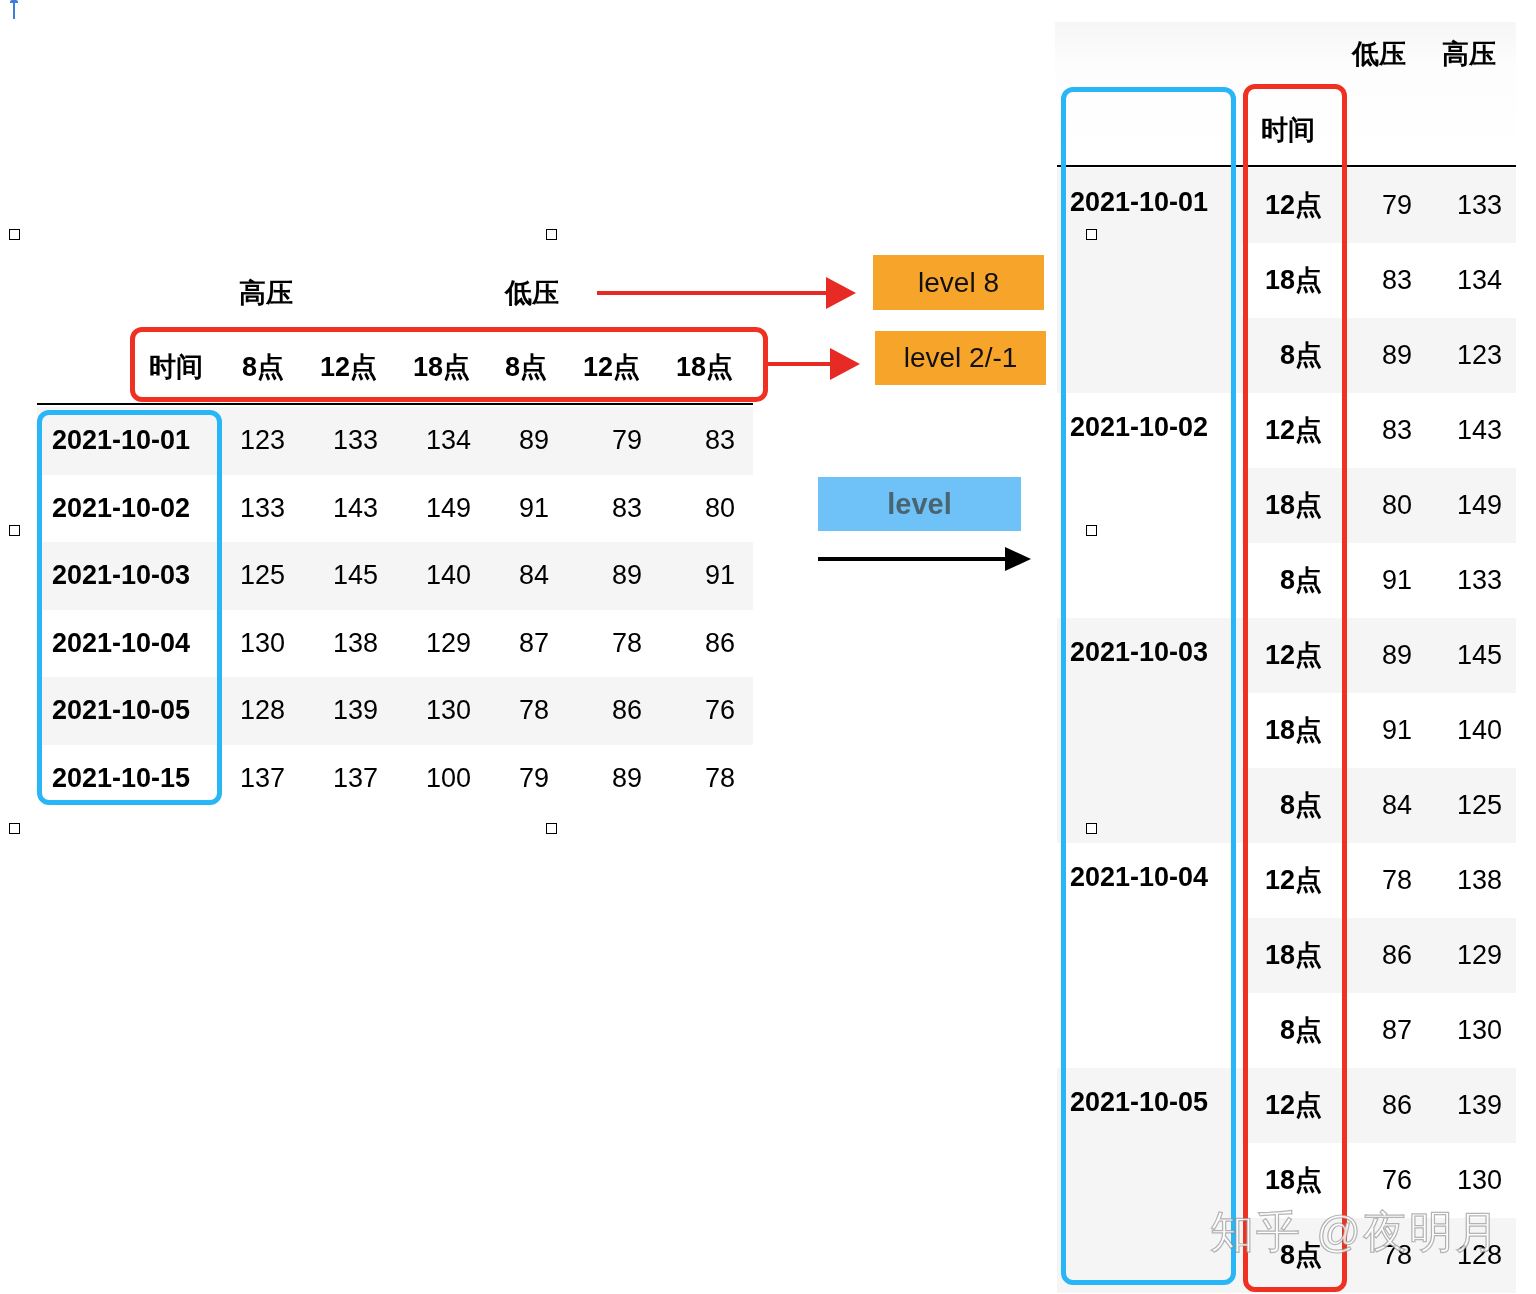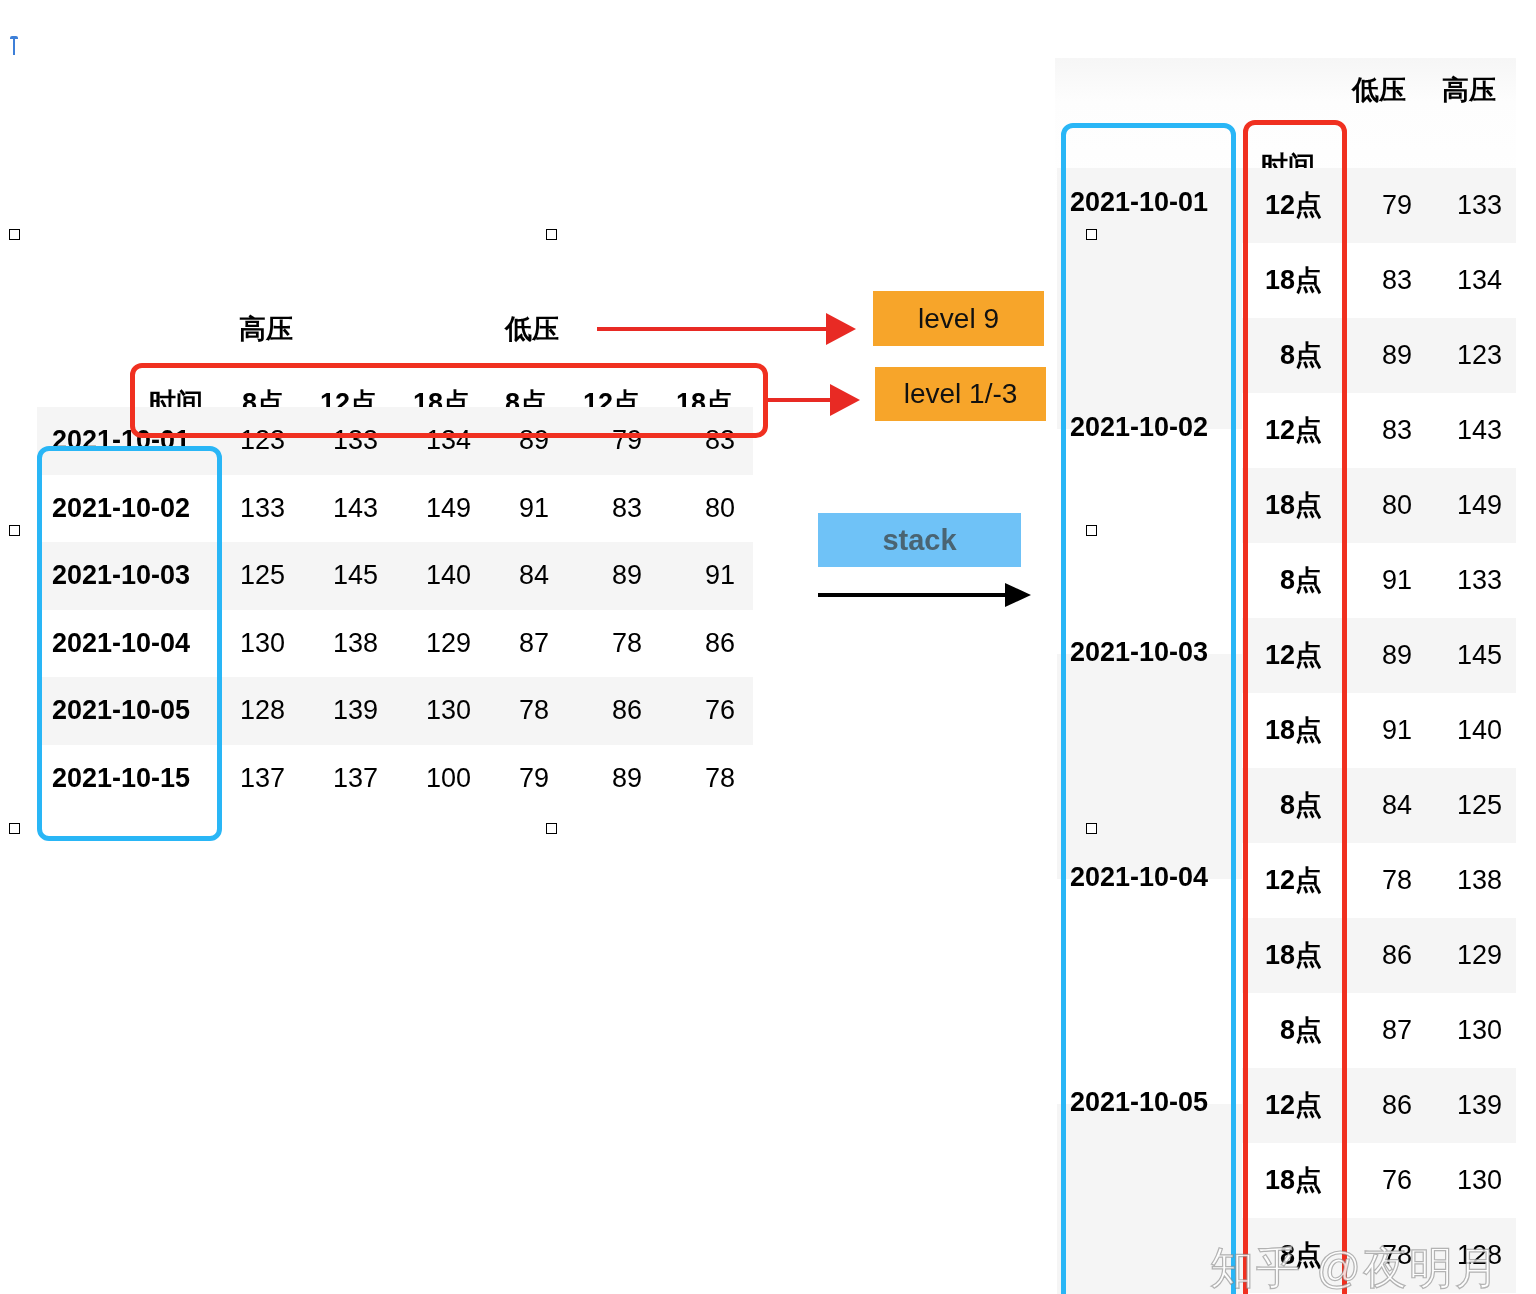--- a/index.html
+++ b/index.html
@@ -1,19 +1,19 @@
 <!DOCTYPE html>
 <html><head>
 <meta charset="utf-8">
 <style>
   * { box-sizing: border-box; margin: 0; padding: 0; }
   html, body { width: 1536px; height: 1294px; background: #ffffff; overflow: hidden; }
   body { position: relative; font-family: "Liberation Sans", "DejaVu Sans", sans-serif; color: #000; }
 
-  .abs { position: absolute; margin-top: 36px; }
+  .abs { position: absolute; }
 
   
   .cursor-mark { left: 10px; top: 0; width: 6px; height: 20px; }
   .cursor-mark .stem { position:absolute; left:3px; top:2px; width:2px; height:17px; background:#3d7fd8; }
   .cursor-mark .head { position:absolute; left:0px; top:0px; width:8px; height:3px; background:#3d7fd8; border-radius:2px 2px 0 0; }
 
   
   .handle { width: 11px; height: 11px; border: 1px solid #000; background: #fff; position: absolute; }
 
   
@@ -141,28 +141,28 @@
   <div class="abs blue-box" style="left:37px;top:410px;width:185px;height:395px"></div>
   <div class="abs red-box" style="left:130px;top:327px;width:638px;height:75px"></div>
 </div>
 
 <div class="abs red-arrow-line" style="left:597px;top:291px;width:232px"></div>
 <div class="abs red-arrow-head" style="left:826px;top:277px"></div>
 <div class="abs red-arrow-line" style="left:768px;top:362px;width:64px"></div>
 <div class="abs red-arrow-head" style="left:830px;top:348px"></div>
 
 <div class="abs level-box" style="left:873px;top:255px;width:171px;height:55px">
-  <span>level 9</span>
+  <span>level 8</span>
 </div>
 <div class="abs level-box" style="left:875px;top:331px;width:171px;height:54px">
-  <span>level 1/-3</span>
+  <span>level 2/-1</span>
 </div>
 
 <div class="abs stack-box" style="left:818px;top:477px;width:203px;height:54px">
-  <span>stack</span>
+  <span>level</span>
 </div>
 <div class="abs black-arrow-line" style="left:818px;top:557px;width:190px"></div>
 <div class="abs black-arrow-head" style="left:1005px;top:547px"></div>
 
 <div>
   <div class="abs rt-bg-top"></div>
   <span class="abs rt-col-head" style="left:1352px">低压</span>
   <span class="abs rt-col-head" style="left:1442px">高压</span>
   <span class="abs rt-index-name" style="left:1261px">时间</span>
   <div class="abs rt-rule"></div>

